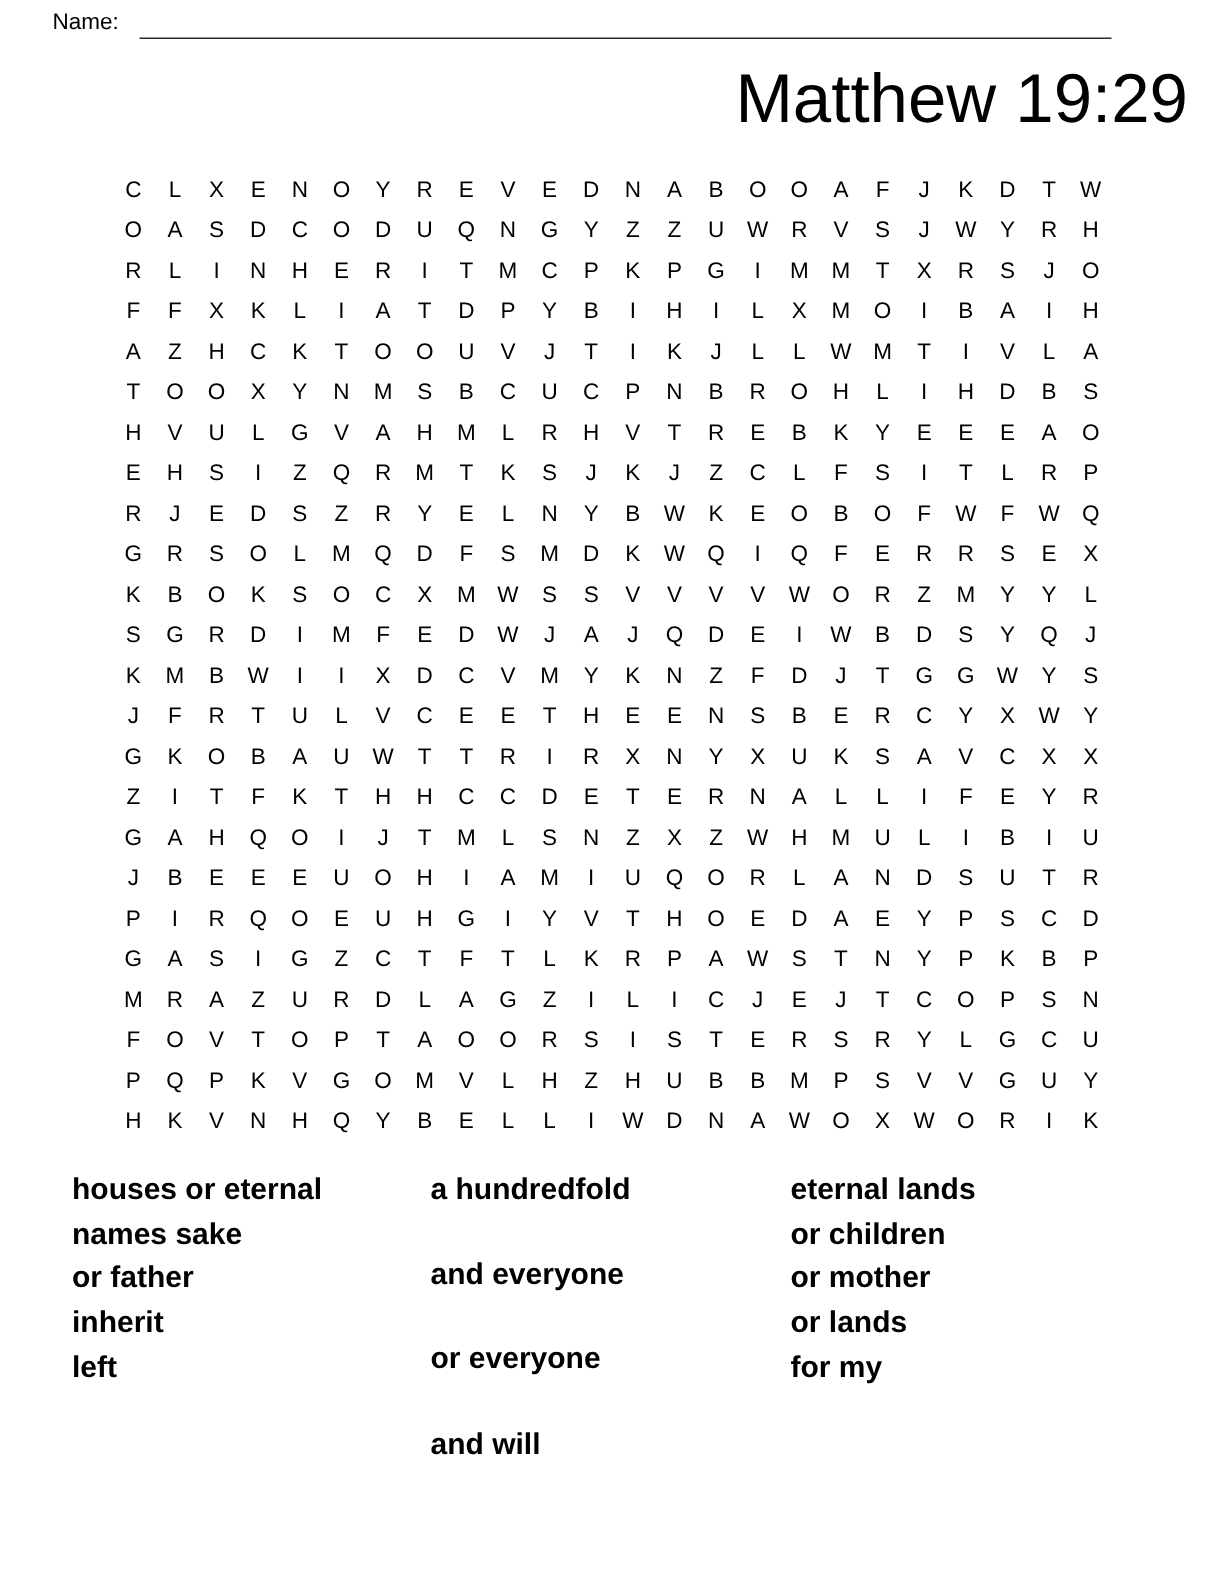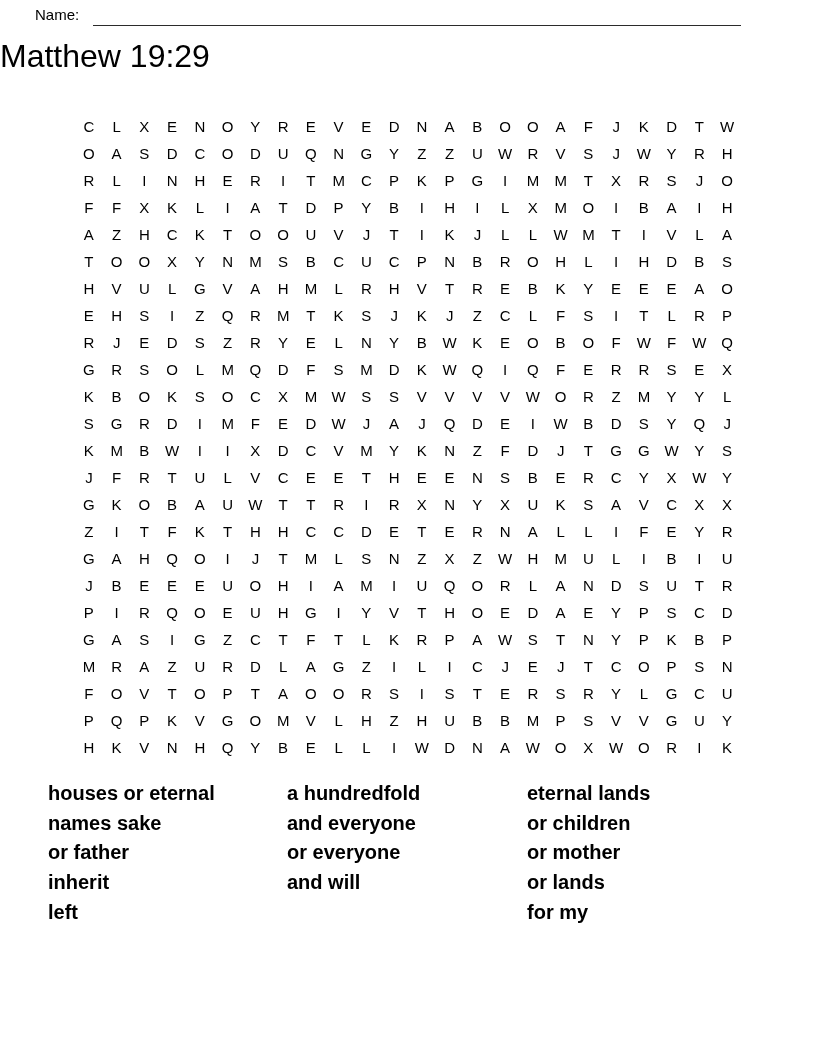--- a/index.html
+++ b/index.html
@@ -37,22 +37,22 @@
     border-bottom: 1.5px solid #2b2b2b;
     height: 20px;
   }
 
   
   .title {
     position: absolute;
     left: 0;
     top: 38px;
     width: 792px;
-    text-align: left;
-    font-size: 32px;
+    text-align: right;
+    font-size: 46px;
     font-weight: 400;
     letter-spacing: 0px;
   }
 
   
   .grid {
     position: absolute;
     left: 75px;
     top: 113px;
     width: 666px;
@@ -77,21 +77,21 @@
     left: 48px;
     top: 779px;
     width: 720px;
     display: flex;
   }
   .word-col {
     display: flex;
     flex-direction: column;
   }
   .word-col-1 { width: 239px; }
-  .word-col-2 { width: 240px; }
+  .word-col-2 { width: 240px; gap: 27px; }
   .word-col-3 { width: 241px; }
   .word-item {
     font-size: 20px;
     font-weight: 600;
     line-height: 29.7px;
     white-space: nowrap;
   }
 </style>
 </head>
 <body>

